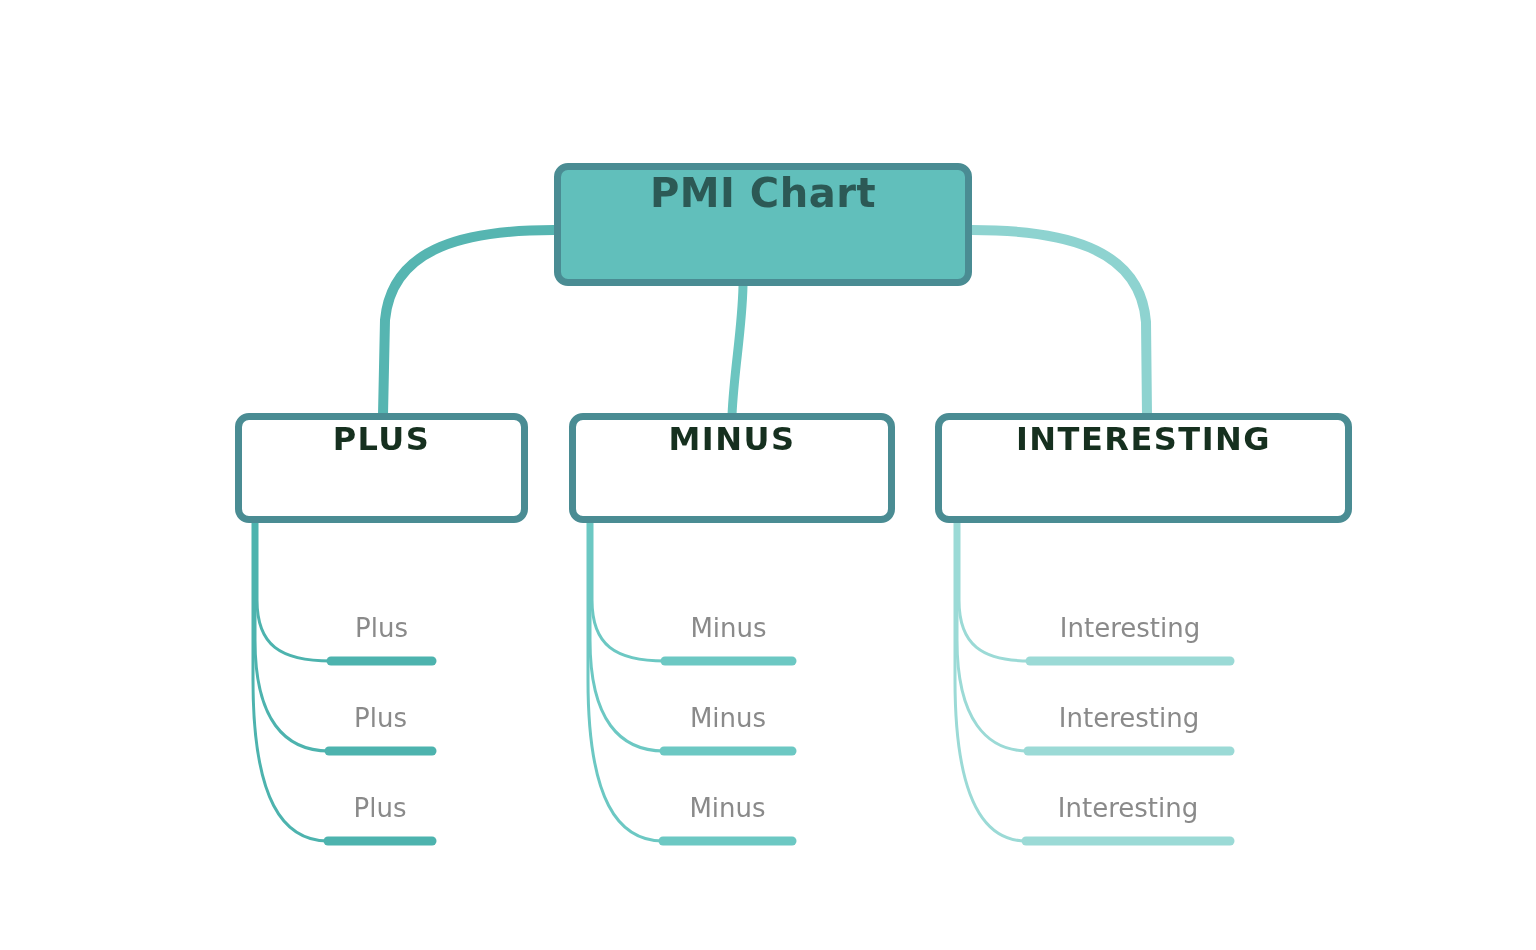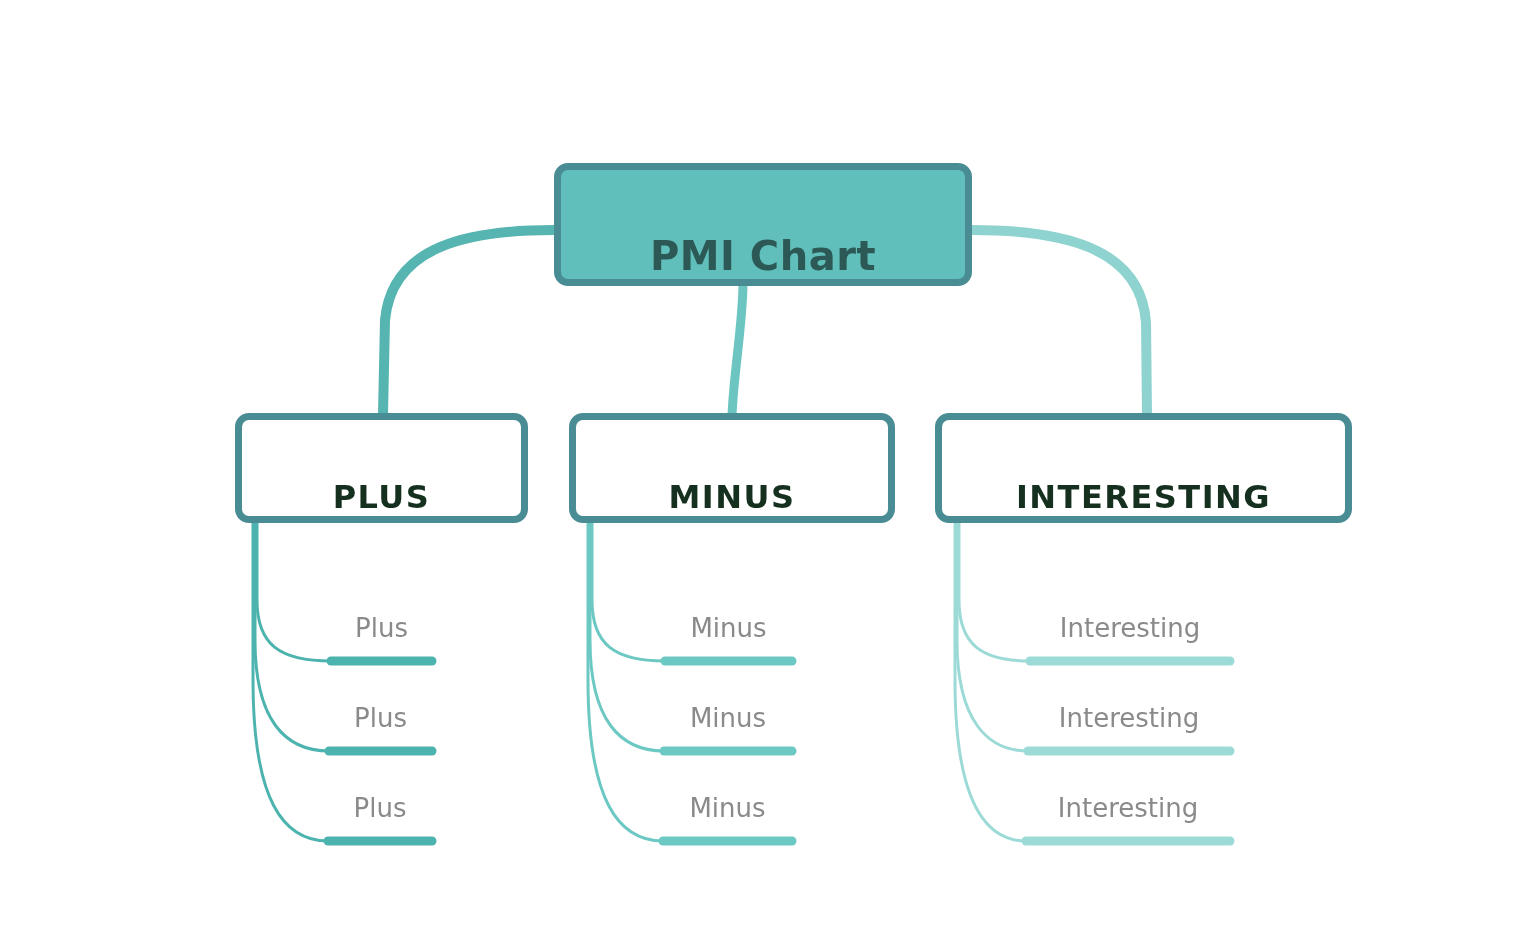--- a/index.html
+++ b/index.html
@@ -23,21 +23,21 @@
     position: absolute;
     left: 0;
     top: 0;
     width: 1536px;
     height: 950px;
   }
   .node {
     position: absolute;
     box-sizing: border-box;
     display: flex;
-    align-items: flex-end;
+    align-items: flex-start;
     justify-content: center;
     text-align: center;
   }
   .node-root {
     left: 554px;
     top: 163px;
     width: 418px;
     height: 123px;
     background: #61bfbb;
     border: 7px solid #4a8c93;

